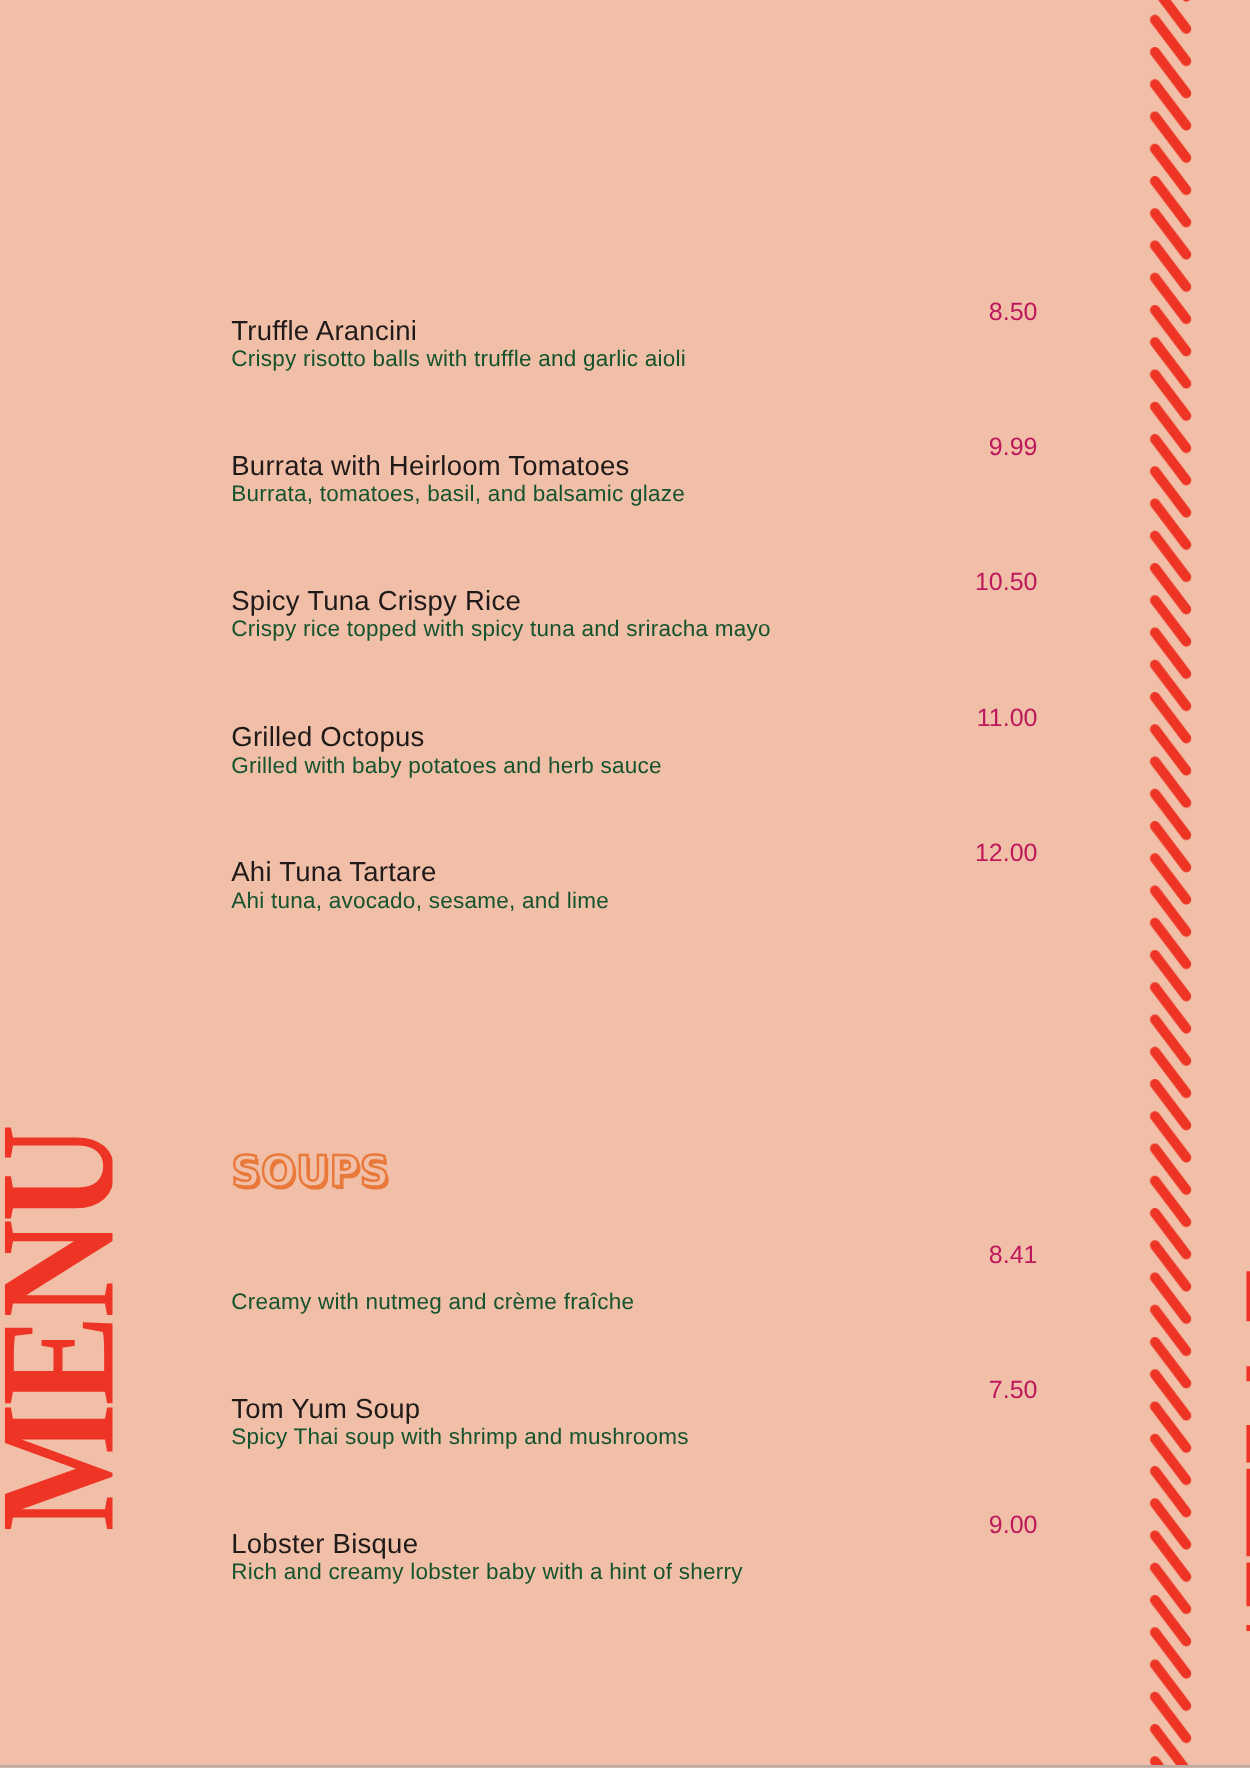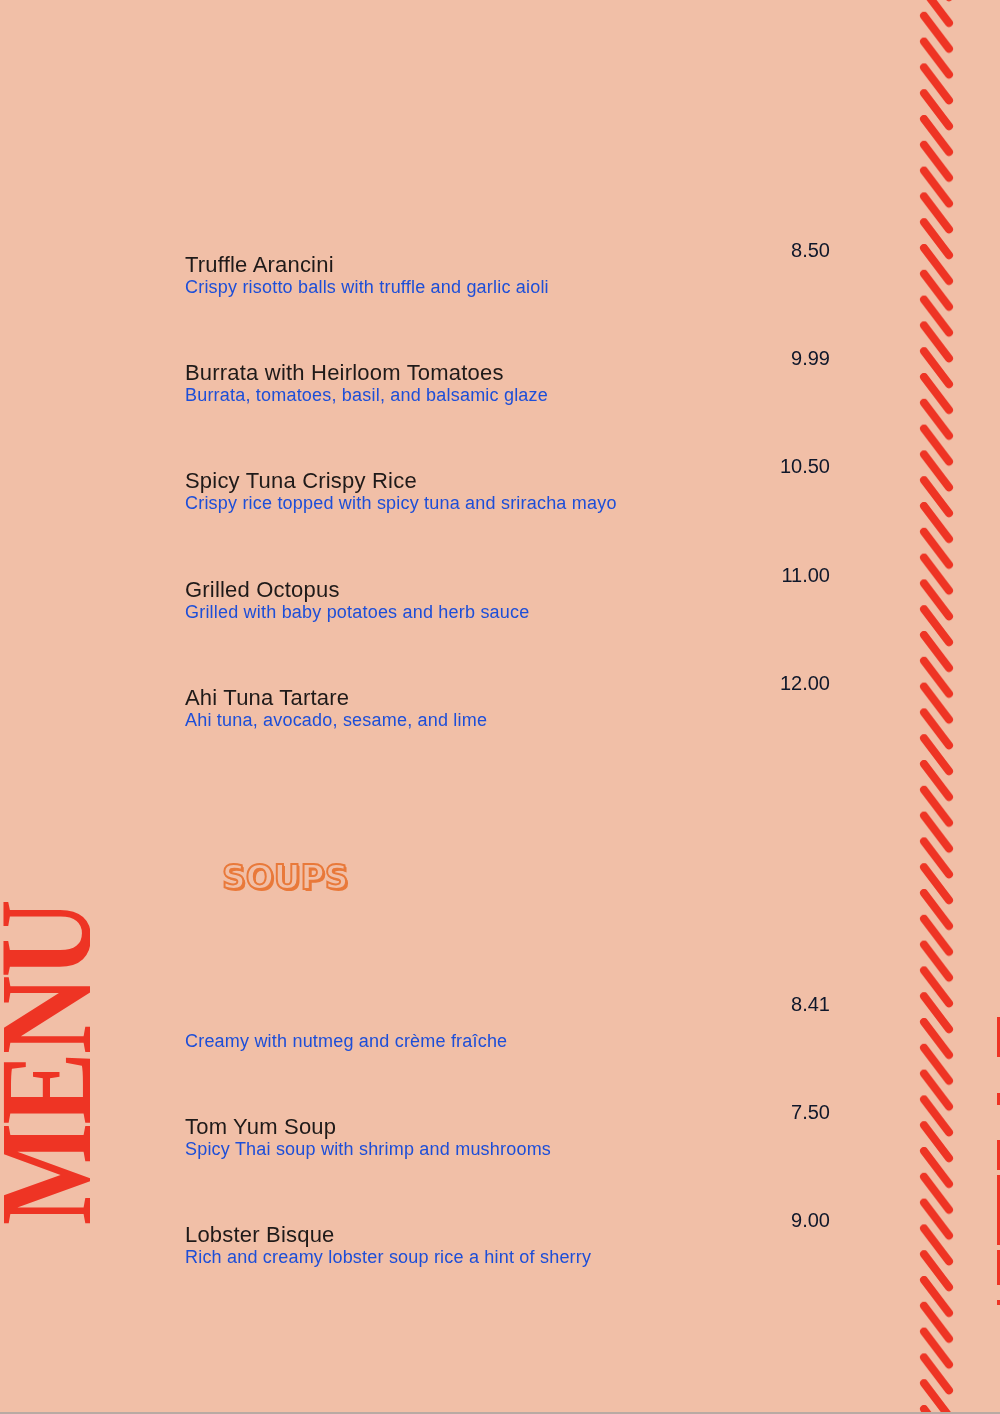--- a/index.html
+++ b/index.html
@@ -112,30 +112,30 @@
       color: #1f1a19;
       white-space: nowrap;
       letter-spacing: 0.2px;
     }
     .item-price {
       position: absolute;
       right: 0;
       top: 2px;
       font-size: 20px;
       line-height: 26px;
-      color: #0f172a;
+      color: #be185d;
       white-space: nowrap;
     }
     .item-desc {
       position: absolute;
       left: 0;
       top: 40px;
       font-size: 18px;
       line-height: 24px;
-      color: #1d4ed8;
+      color: #14532d;
       white-space: nowrap;
       letter-spacing: 0.2px;
     }
   </style>
 </head>
 <body>
 
 <div class="page">
 
   <svg class="stripe-band" width="46" height="1440" viewBox="0 0 46 1440" xmlns="http://www.w3.org/2000/svg">
@@ -195,21 +195,21 @@
   </div>
 
   <div class="section" style="top:668px;">
     <div class="item">
       <div class="item-name">Ahi Tuna Tartare</div>
       <div class="item-price">12.00</div>
       <div class="item-desc">Ahi tuna, avocado, sesame, and lime</div>
     </div>
   </div>
 
-  <div class="section" style="top:857px;margin-left:37px;">
+  <div class="section" style="top:918px;">
     <h2 class="section-title">SOUPS</h2>
   </div>
 
   <div class="section" style="top:989px;">
     <div class="item">
       <div class="item-price">8.41</div>
       <div class="item-desc">Creamy with nutmeg and crème fraîche</div>
     </div>
   </div>
 
@@ -218,18 +218,18 @@
       <div class="item-name">Tom Yum Soup</div>
       <div class="item-price">7.50</div>
       <div class="item-desc">Spicy Thai soup with shrimp and mushrooms</div>
     </div>
   </div>
 
   <div class="section" style="top:1205px;">
     <div class="item">
       <div class="item-name">Lobster Bisque</div>
       <div class="item-price">9.00</div>
-      <div class="item-desc">Rich and creamy lobster soup rice a hint of sherry</div>
+      <div class="item-desc">Rich and creamy lobster baby with a hint of sherry</div>
     </div>
   </div>
 
 </div>
 <div class="bottom-line"></div>
 
 </body></html>

